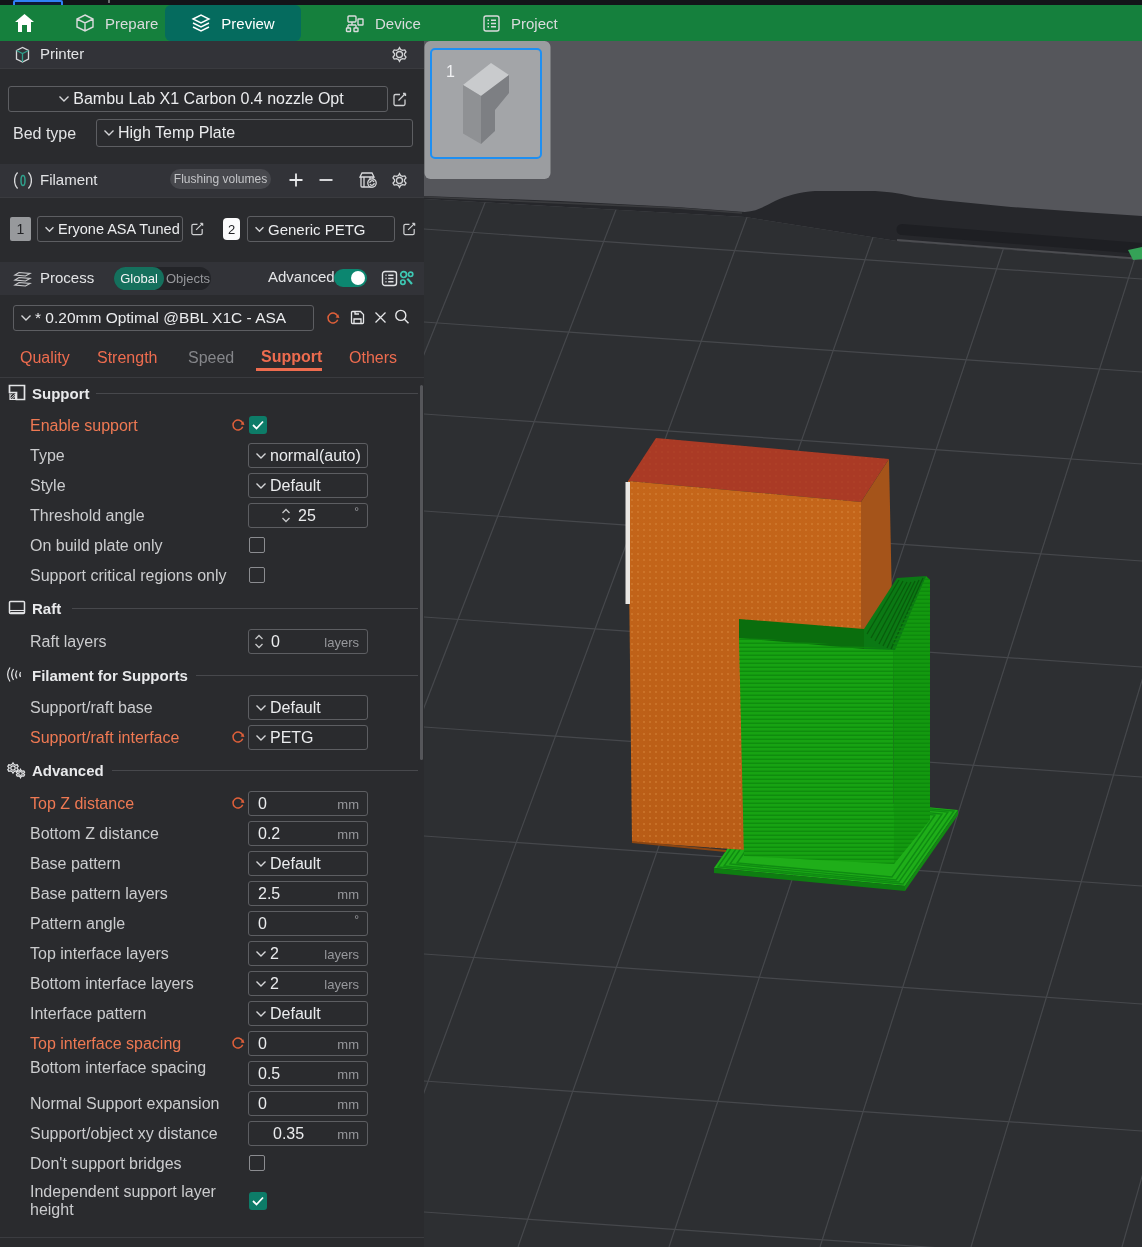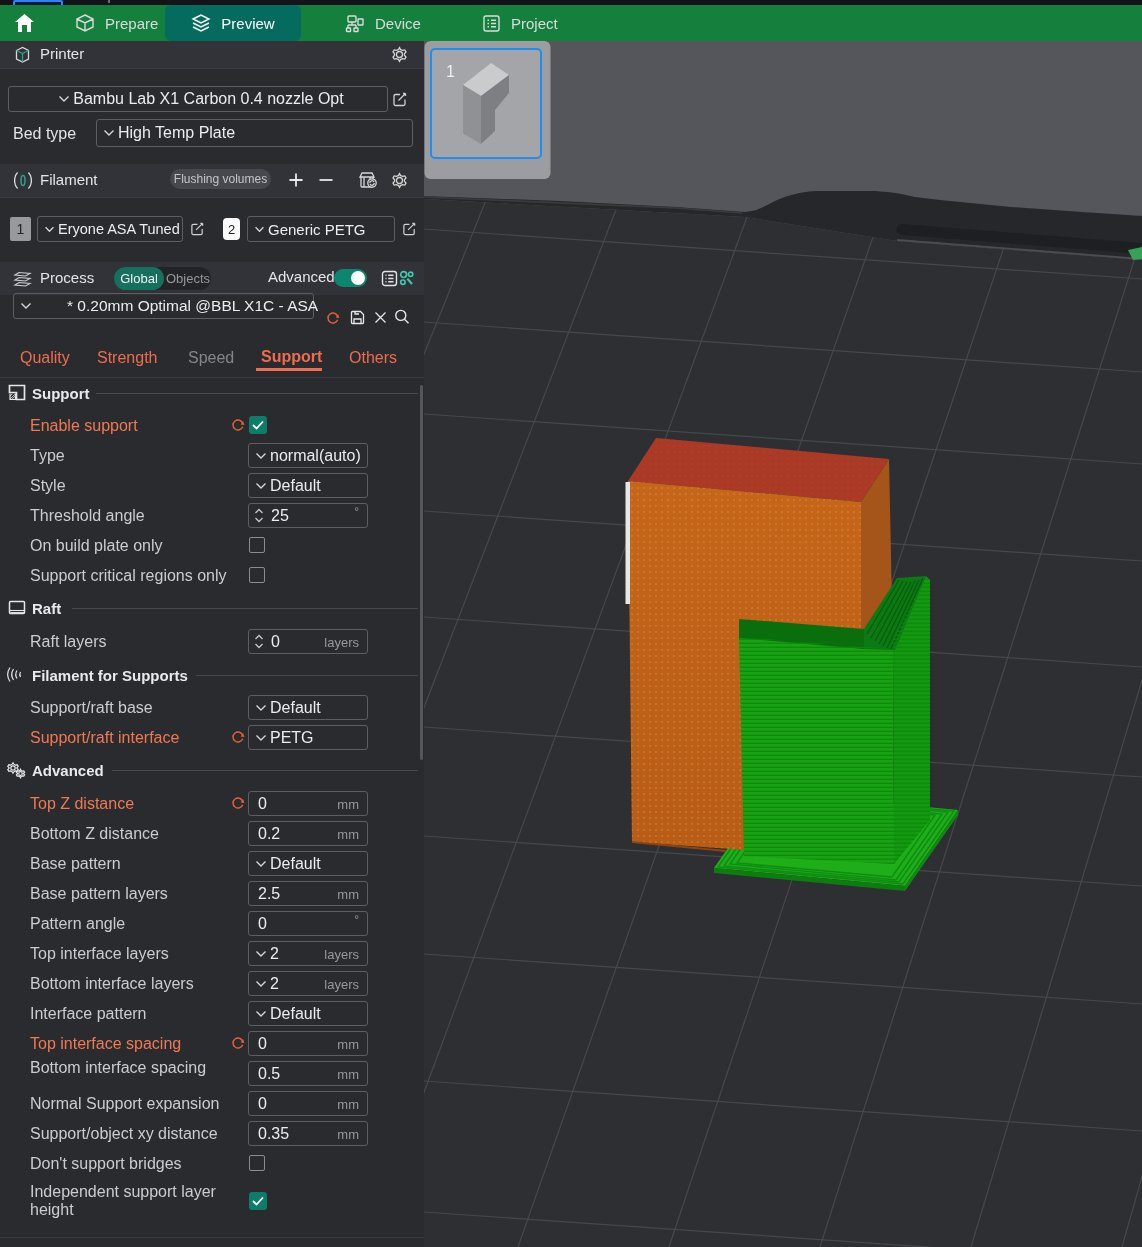--- a/index.html
+++ b/index.html
@@ -186,21 +186,21 @@
       <path d="M4.5 5.3 L5.5 5.3 M7.2 5.3 L12.5 5.3 M4.5 8.5 L5.5 8.5 M7.2 8.5 L12.5 8.5 M4.5 11.7 L5.5 11.7 M7.2 11.7 L12.5 11.7"></path>
     </svg>
     <svg class="abs" style="left:399px;top:8px" width="15" height="17" viewBox="0 0 15 17" fill="none" stroke="#3ec8b4" stroke-width="1.7">
       <circle cx="4.6" cy="4.6" r="2.9"></circle>
       <circle cx="11.6" cy="4.3" r="2.2"></circle>
       <circle cx="3.9" cy="12.2" r="2.2"></circle>
       <path d="M8.3 8.6 L13 14" stroke-width="2.2"></path>
     </svg>
   </div>
 
-  <div class="combo" style="left:13px;top:252px;width:301px;height:26px;font-size:15.5px;gap:32px;">
+  <div class="combo" style="left:13px;top:264px;width:301px;height:26px;font-size:15.5px;">
     <svg class="chev" width="12" height="8" viewBox="0 0 12 8" fill="none" stroke="#d5d6d8" stroke-width="1.4">
         <path d="M1.5 1.5 L6 6 L10.5 1.5"></path>
       </svg>
     <span>* 0.20mm Optimal @BBL X1C - ASA</span>
   </div>
   <svg class="abs" style="left:326px;top:270px" width="14" height="14" viewBox="0 0 14 14" fill="none">
     <path d="M11.7 8.8 A5 5 0 1 1 11.7 5.2" stroke="#e0603a" stroke-width="1.5"></path>
     <path d="M12.2 3.2 L13.4 7 L9.6 6.6 Z" fill="#e0603a"></path>
   </svg>
   <svg class="abs" style="left:350px;top:269px" width="15" height="15" viewBox="0 0 15 15" fill="none" stroke="#e6e7e9" stroke-width="1.3">
@@ -259,21 +259,21 @@
         <div class="lbl" style="top:7px;">Style</div>
         <div class="combo" style="left:248px;top:3px;width:120px;height:25px;">
           <svg class="chev" width="12" height="8" viewBox="0 0 12 8" fill="none" stroke="#d5d6d8" stroke-width="1.4">
             <path d="M1.5 1.5 L6 6 L10.5 1.5"></path>
           </svg>
           <span>Default</span>
         </div>
       </div>
 <div class="abs" style="top:459px;left:0;width:424px;height:30px;">
         <div class="lbl" style="top:7px;">Threshold angle</div>
-        <div class="combo" style="left:248px;top:3px;width:120px;height:25px;">
+        <div class="combo" style="left:248px;top:3px;width:120px;height:25px;padding-left:27px;">
           <svg style="margin-left:5px;" width="10" height="17" viewBox="0 0 10 17" fill="none" stroke="#c6c7c9" stroke-width="1.3">
             <path d="M1.5 6 L5 2.5 L8.5 6 M1.5 11 L5 14.5 L8.5 11"></path>
           </svg>
           <span style="margin-left:7px;">25</span>
           <div class="unit" style="top:1px;font-size:12px;">°</div>
         </div>
       </div>
 <div class="abs" style="top:489px;left:0;width:424px;height:30px;">
         <div class="lbl" style="top:7px;">On build plate only</div>
         <div class="cbox" style="left:249px;top:7px;"></div>
@@ -434,21 +434,21 @@
 <div class="abs" style="top:1047px;left:0;width:424px;height:30px;">
         <div class="lbl" style="top:7px;">Normal Support expansion</div>
         <div class="combo" style="left:248px;top:3px;width:120px;height:25px;">
           <span style="margin-left:9px;">0</span>
           <div class="unit" style="top:5px;">mm</div>
         </div>
       </div>
 <div class="abs" style="top:1077px;left:0;width:424px;height:30px;">
         <div class="lbl" style="top:7px;">Support/object xy distance</div>
         <div class="combo" style="left:248px;top:3px;width:120px;height:25px;">
-          <span style="margin-left:9px;">0.35</span>
+          <span style="margin-left:24px;">0.35</span>
           <div class="unit" style="top:5px;">mm</div>
         </div>
       </div>
 <div class="abs" style="top:1107px;left:0;width:424px;height:30px;">
         <div class="lbl" style="top:7px;">Don't support bridges</div>
         <div class="cbox" style="left:249px;top:7px;"></div>
       </div>
 <div class="abs" style="top:1141px;left:0;width:424px;height:46px;">
   <div class="lbl" style="top:1px;line-height:18px;">Independent support layer<br>height</div>
   <div class="cboxon" style="left:249px;top:10px;">

